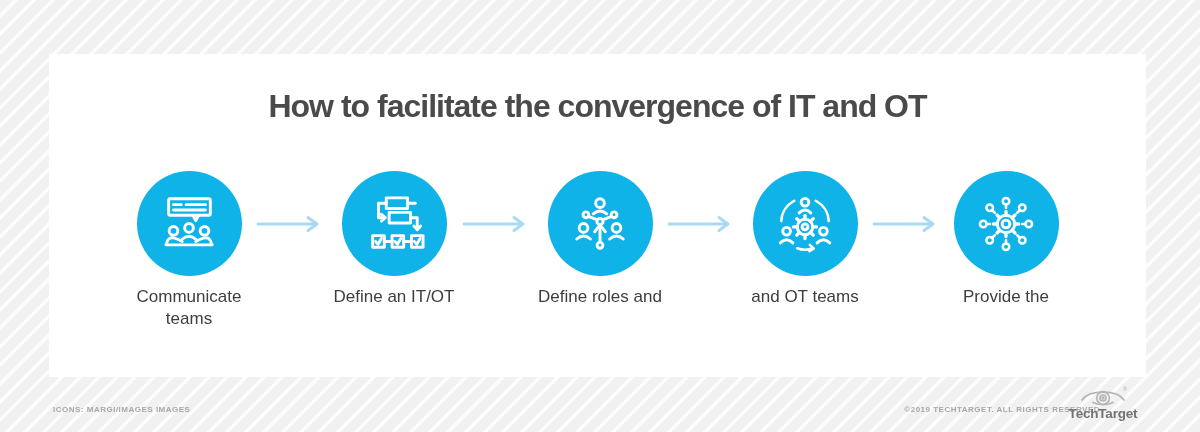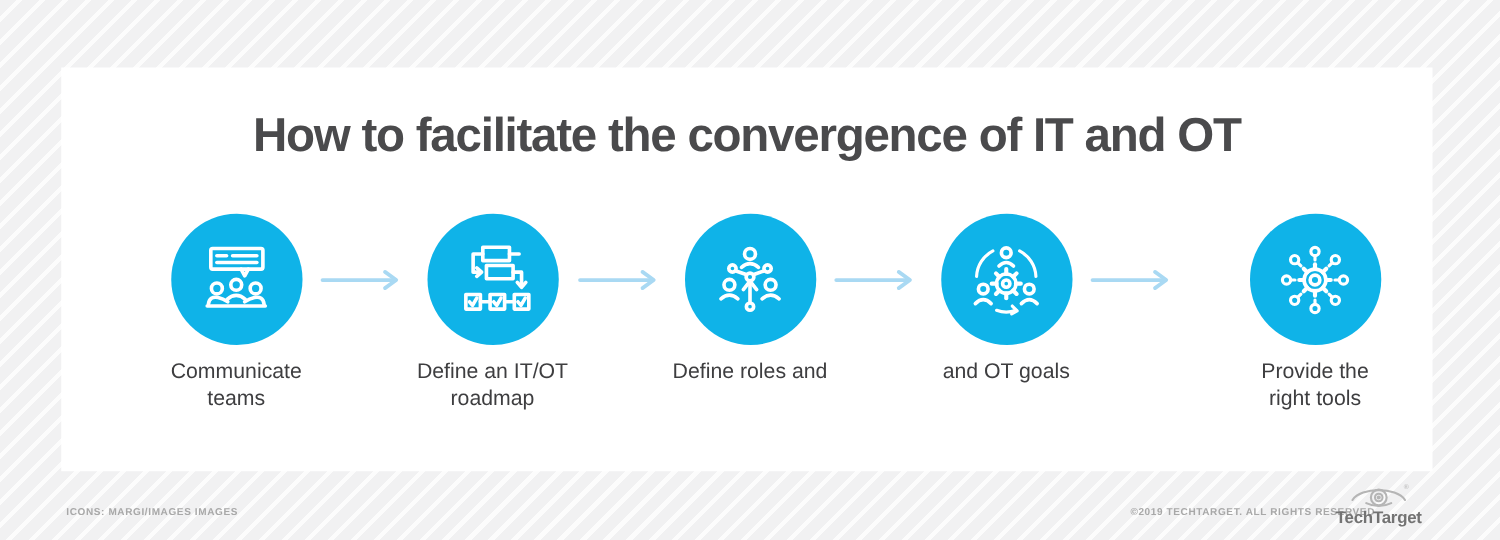--- a/index.html
+++ b/index.html
@@ -6,21 +6,21 @@
   body{
     width:1200px;height:432px;position:relative;overflow:hidden;
     font-family:"Liberation Sans", sans-serif;
     background:repeating-linear-gradient(135deg,#f1f1f2 0px,#f1f1f2 9.5px,#fcfcfc 9.5px,#fcfcfc 13px);
   }
   .card{
     position:absolute;left:49px;top:54px;width:1097px;height:323px;background:#ffffff;
   }
   .title{
     position:absolute;top:33px;left:0;width:100%;text-align:center;
-    font-size:38px;font-weight:bold;color:#4a4a4c;letter-spacing:-1px;line-height:1.2;
+    font-size:32px;font-weight:bold;color:#4a4a4c;letter-spacing:-1px;line-height:1.2;
     white-space:nowrap;
   }
   .step{position:absolute;top:117px;width:206px;text-align:center;}
   .step .circle{
     width:105px;height:105px;border-radius:50%;margin:0 auto;
     display:flex;align-items:center;justify-content:center;
   }
   .step .circle svg{width:62px;height:62px;display:block;}
   .step .label{
     margin-top:10px;font-size:17px;line-height:22px;color:#3e3e40;font-weight:normal;
@@ -92,21 +92,20 @@
           <path d="M22,50 H30"></path>
             <path d="M42,50 H50"></path>
           <path d="M13,50 L15.5,53 L19,47"></path>
           <path d="M33,50 L35.5,53 L39,47"></path>
           <path d="M53,50 L55.5,53 L59,47"></path>
         </g>
       </svg>
     </div>
     <div class="label">
       <div>Define an IT/OT</div>
-      <div>roadmap</div>
     </div>
   </div>
 
   <svg class="arrow" style="left:413px;" viewBox="0 0 70 18">
     <path d="M2,9 H59" fill="none" stroke="#a9d9f3" stroke-width="3" stroke-linecap="round"></path>
     <path d="M52,2.5 L61,9 L52,15.5" fill="none" stroke="#a9d9f3" stroke-width="3" stroke-linecap="round" stroke-linejoin="round"></path>
   </svg>
 
   <div class="step" style="left:448px;">
     <div class="circle" style="background:#0fb3e8;">
@@ -165,30 +164,30 @@
           <g stroke-width="2.6">
             <path d="M7.5,29 A25,25 0 0 1 21,8"></path>
             <path d="M43,8 A25,25 0 0 1 56.5,29"></path>
             <path d="M24,57 A22,22 0 0 0 40,57"></path>
             <path d="M37,53.5 L41,57.5 L36.5,60"></path>
           </g>
         </g>
       </svg>
     </div>
     <div class="label">
-      <div>and OT goals</div>
+      <div>and OT teams</div>
     </div>
   </div>
 
   <svg class="arrow" style="left:823px;" viewBox="0 0 70 18">
     <path d="M2,9 H59" fill="none" stroke="#a9d9f3" stroke-width="3" stroke-linecap="round"></path>
     <path d="M52,2.5 L61,9 L52,15.5" fill="none" stroke="#a9d9f3" stroke-width="3" stroke-linecap="round" stroke-linejoin="round"></path>
   </svg>
 
-  <div class="step" style="left:900px;">
+  <div class="step" style="left:854px;">
     <div class="circle" style="background:#0fb3e8;">
       <svg viewBox="0 0 64 64">
         <g fill="none" stroke="#ffffff" stroke-width="3" stroke-linecap="round" stroke-linejoin="round">
           <circle cx="32" cy="32" r="9"></circle>
           <circle cx="32" cy="32" r="4"></circle>
           <g stroke-width="3.4">
             <path d="M41,32 H45"></path>
               <path d="M23,32 H19"></path>
             <path d="M32,23 V19"></path>
               <path d="M32,41 V45"></path>
@@ -213,21 +212,20 @@
             <path d="M20.4,20.4 L17.8,17.8"></path>
               <circle cx="15.2" cy="15.2" r="3.4"></circle>
             <path d="M43.6,20.4 L46.2,17.8"></path>
               <circle cx="48.8" cy="15.2" r="3.4"></circle>
           </g>
         </g>
       </svg>
     </div>
     <div class="label">
       <div>Provide the</div>
-      <div>right tools</div>
     </div>
   </div>
 
 </div>
 
 <div class="footer-text credits">ICONS: MARGI/IMAGES IMAGES</div>
 <div class="footer-text copyright">©2019 TECHTARGET. ALL RIGHTS RESERVED</div>
 
 <div class="brand">
   <svg viewBox="0 0 50 22">

